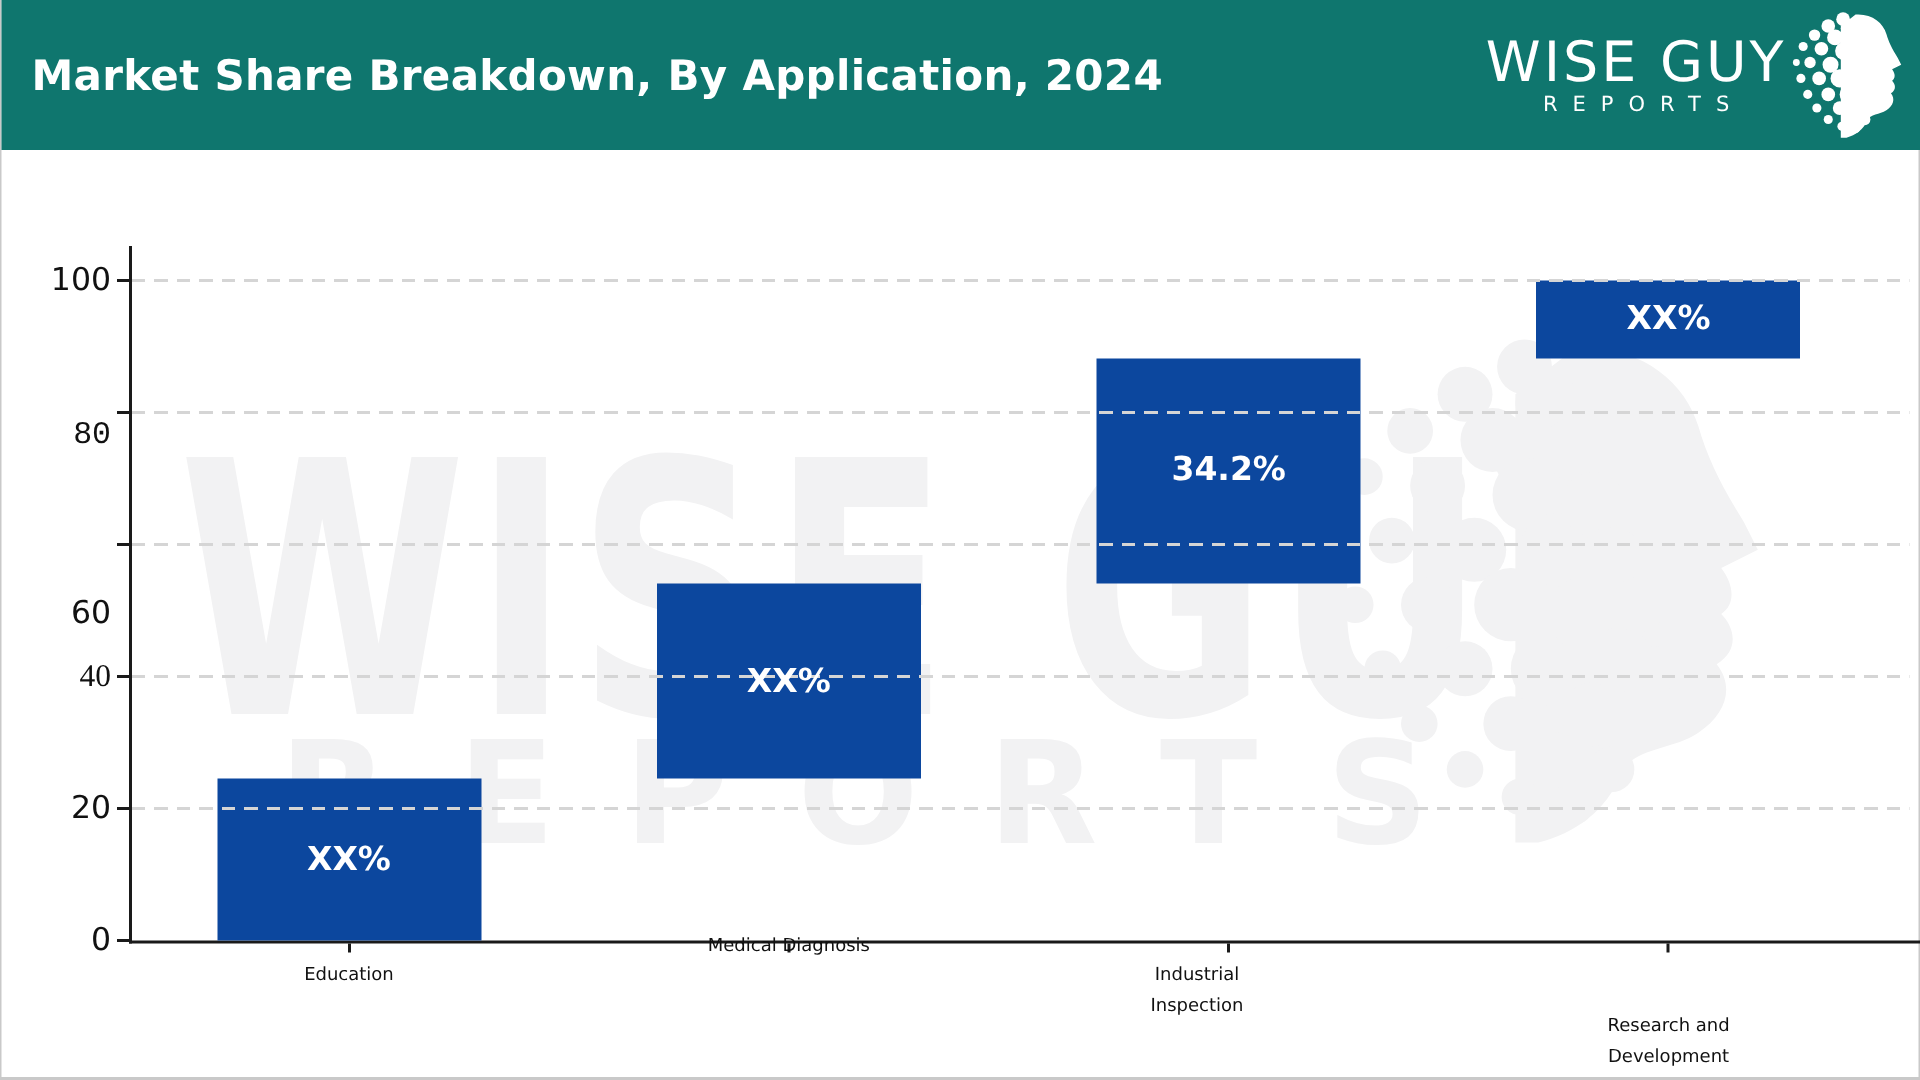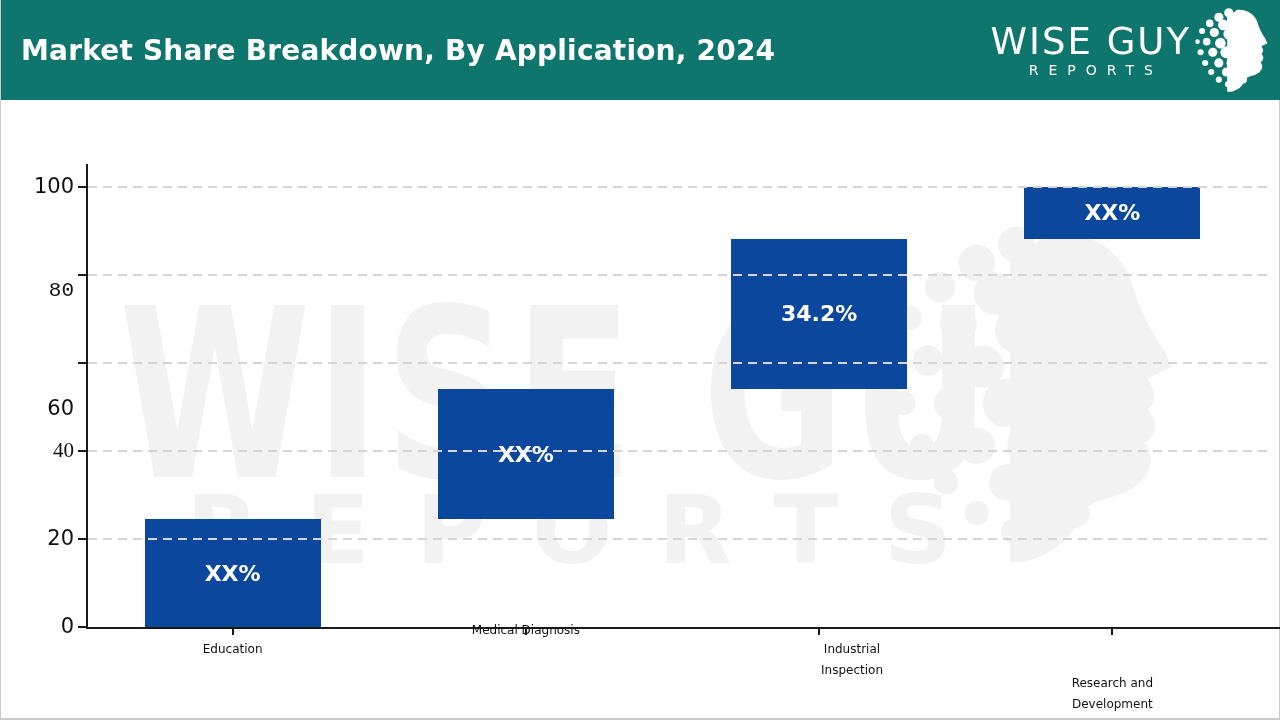--- a/index.html
+++ b/index.html
@@ -139,21 +139,21 @@
       <div class="bar-label" style="left: 143.625px; top: 519.2px; width: 176px; height: 107.8px;">XX%</div>
       <div class="xtick-mark" style="left: 230.625px; top: 629px;"></div>
       <div class="cat-label" style="left: 121.625px; top: 639px; width: 220px;">Education</div>
       <div class="bar" style="left: 436.875px; top: 389.4px; width: 176px; height: 129.8px; background: rgb(12, 71, 158);"></div>
       <div class="bar-label" style="left: 436.875px; top: 389.4px; width: 176px; height: 129.8px;">XX%</div>
       <div class="xtick-mark" style="left: 523.875px; top: 629px;"></div>
       <div class="cat-label" style="left: 414.875px; top: 620px; width: 220px;">Medical Diagnosis</div>
       <div class="bar" style="left: 730.125px; top: 238.92px; width: 176px; height: 150.48px; background: rgb(12, 71, 158);"></div>
       <div class="bar-label" style="left: 730.125px; top: 238.92px; width: 176px; height: 149px;">34.2%</div>
       <div class="xtick-mark" style="left: 817.125px; top: 629px;"></div>
-      <div class="cat-label" style="left: 741px; top: 639px; width: 220px; text-align: center;">Industrial
+      <div class="cat-label" style="left: 687px; top: 639px; width: 220px; text-align: center;">Industrial
 Inspection</div>
       <div class="bar" style="left: 1023.38px; top: 187px; width: 176px; height: 51.92px; background: rgb(12, 71, 158);"></div>
       <div class="bar-label" style="left: 1023.38px; top: 187px; width: 176px; height: 51.92px;">XX%</div>
       <div class="xtick-mark" style="left: 1110.38px; top: 629px;"></div>
       <div class="cat-label" style="left: 1001.38px; top: 639px; width: 220px; margin-top: 34px;">Research and
 Development</div>
     </div>
 
   <div id="header">
     <div id="page-title">Market Share Breakdown, By Application, 2024</div>

